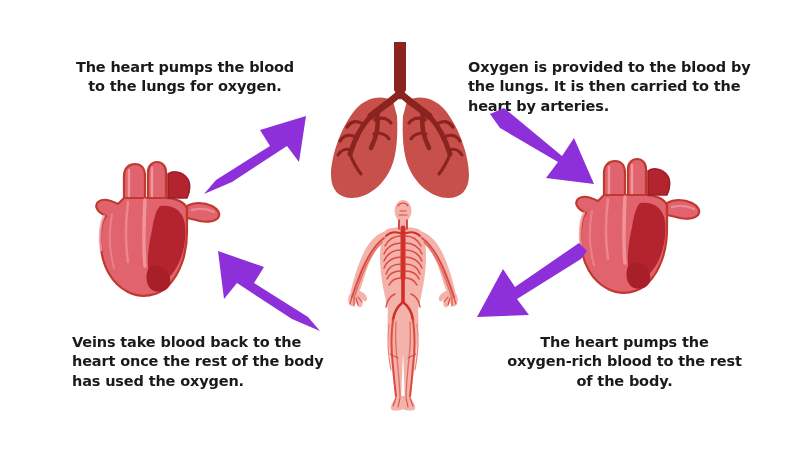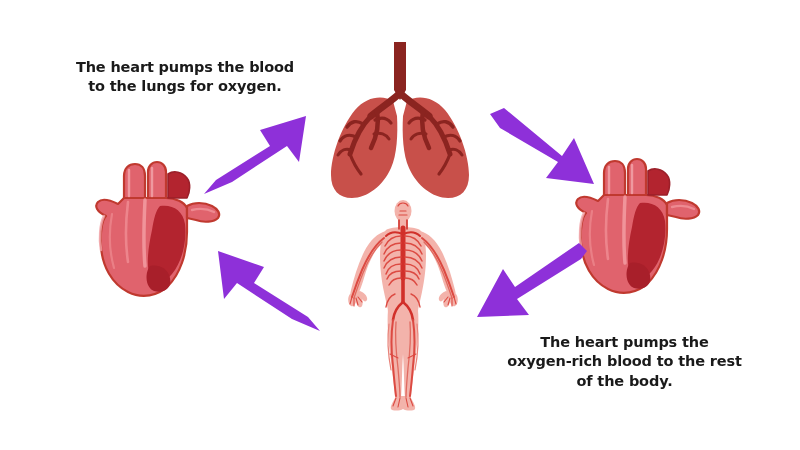--- a/index.html
+++ b/index.html
@@ -34,21 +34,27 @@
   #arrow-br{left:473px;top:243px;}
 </style>
 </head>
 <body>
 
 <div id="stage">
 
   <div class="caption" id="cap-tl">The heart pumps the blood
 to the lungs for oxygen.</div>
 
-
+  <div class="caption" id="cap-tr">Oxygen is provided to the blood by
+the lungs. It is then carried to the
+heart by arteries.</div>
+
+  <div class="caption" id="cap-bl">Veins take blood back to the
+heart once the rest of the body
+has used the oxygen.</div>
 
   <div class="caption" id="cap-br">The heart pumps the
 oxygen-rich blood to the rest
 of the body.</div>
 
   <div class="art" id="lungs-art">
     <svg width="190" height="165" viewBox="0 0 190 165">
 
       <path d="M88 63 C78 57 62 58 50 72 C36 89 26 118 26 137 C26 152 34 160 47 160
                C62 160 78 148 86 130 C92 117 93 96 92 78 Z" fill="#c8504a"></path>

